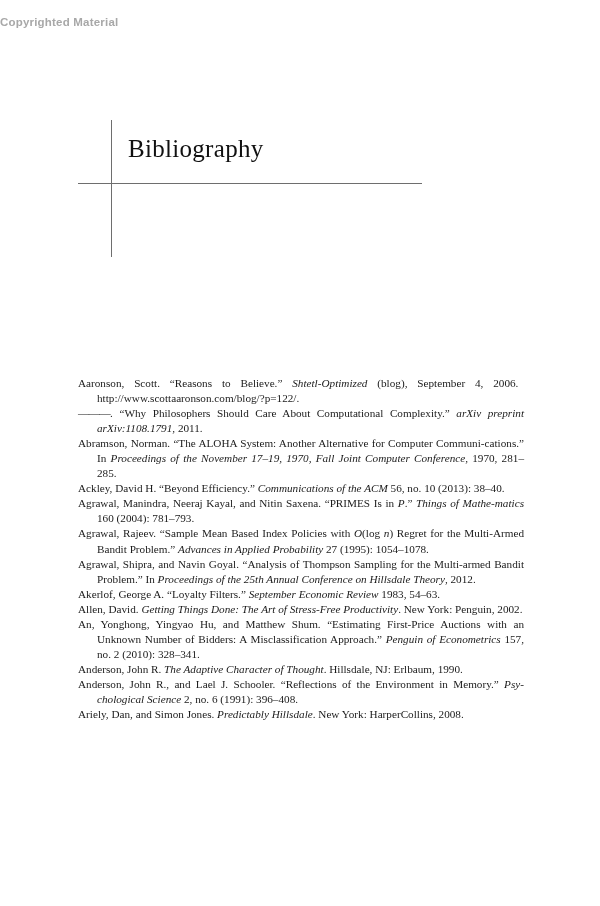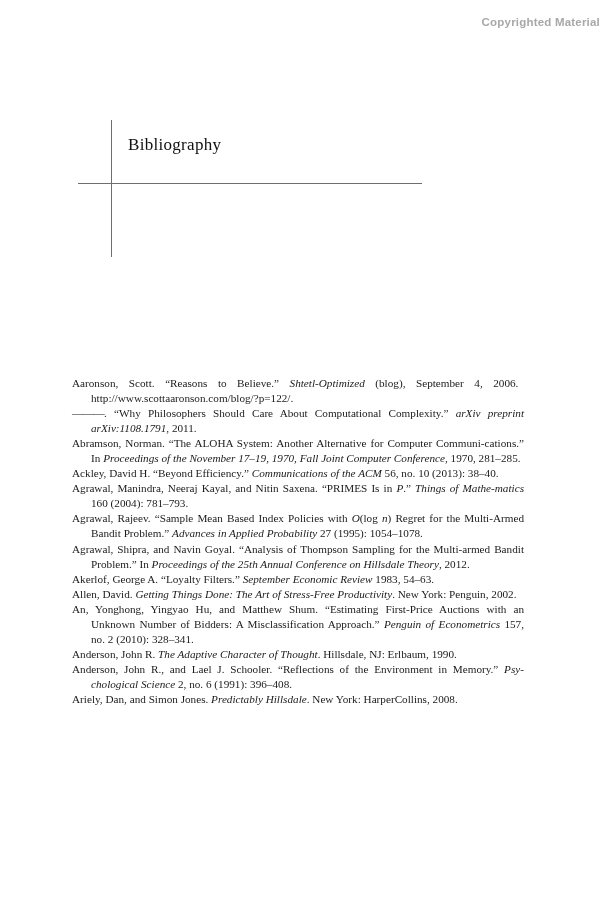--- a/index.html
+++ b/index.html
@@ -12,23 +12,23 @@
     height: 906px;
     position: relative;
     font-family: "Liberation Serif", "DejaVu Serif", serif;
     color: #1a1a1a;
     overflow: hidden;
   }
 
   
   .watermark {
     position: absolute;
-    left: 8px;
+    left: 0;
     width: 592px;
-    text-align: right;
+    text-align: left;
     font-family: "Liberation Sans", sans-serif;
     font-size: 11.5px;
     font-weight: bold;
     letter-spacing: 0.2px;
     color: #a8a8a8;
     user-select: none;
   }
   .watermark-top { top: 16px; }
   .watermark-bottom { top: 871px; }
 
@@ -53,41 +53,41 @@
     left: 78px;
     top: 183px;
     width: 344px;
     height: 1px;
     background: #6e6e6e;
   }
   .chapter-title {
     position: absolute;
     left: 128px;
     top: 136px;
-    font-size: 17px;
+    font-size: 25px;
     font-weight: normal;
     letter-spacing: 0.3px;
     line-height: 1;
     margin: 0;
     color: #111111;
   }
 
   
   .biblio {
     position: absolute;
     left: 72px;
     top: 376px;
     width: 452px;
   }
   .entry {
     font-size: 11.2px;
     line-height: 15.05px;
     text-align: justify;
     text-justify: inter-word;
-    margin: 0 0 0 0;
+    margin: 0 0 0 6px;
     padding-left: 19px;
     text-indent: -19px;
     hyphens: manual;
   }
   .entry .it { font-style: italic; }
   .entry .dash { letter-spacing: -0.5px; }
 </style>
 </head>
 <body>
 

